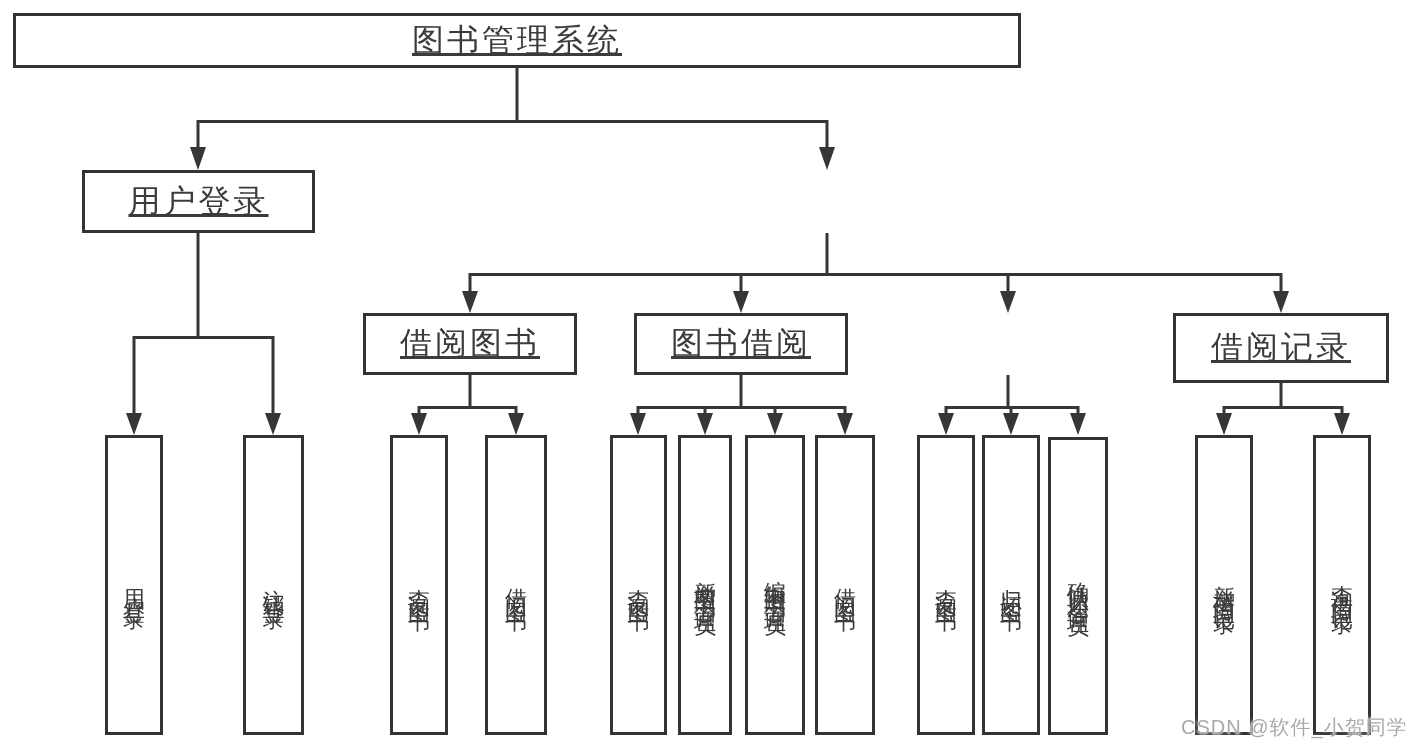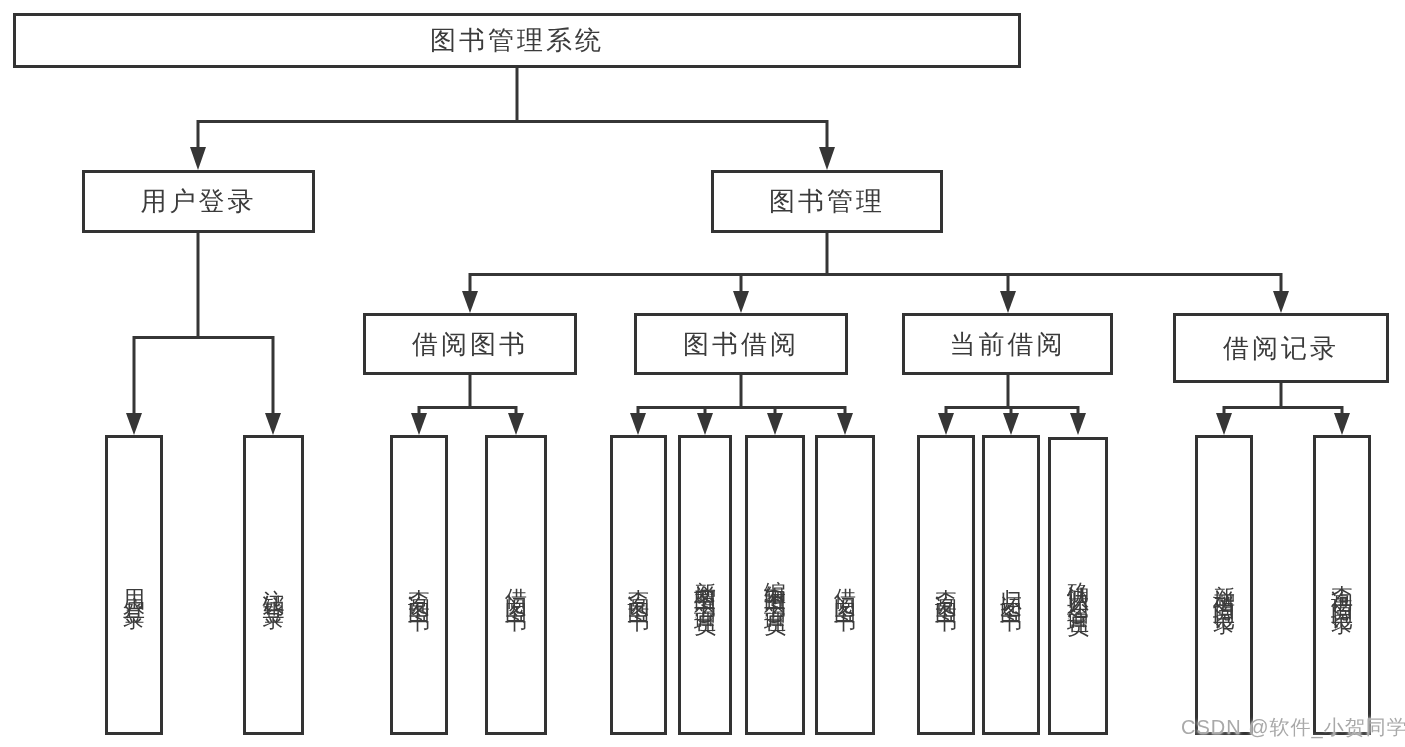--- a/index.html
+++ b/index.html
@@ -15,21 +15,21 @@
   .node {
     position: absolute;
     border: 3px solid #333333;
     background: #ffffff;
     display: flex;
     align-items: center;
     justify-content: center;
     color: #3b3b3b;
     box-sizing: border-box;
   }
-  .hnode { font-size: 26px; letter-spacing: 3px; white-space: nowrap; }
+  .hnode { font-size: 32px; letter-spacing: 3px; white-space: nowrap; text-decoration: underline; }
   .vnode {
     writing-mode: vertical-rl;
     text-orientation: mixed;
     font-size: 22px;
     letter-spacing: 7px;
     line-height: 1;
   }
   .watermark {
     position: absolute;
     left: 1181px;
@@ -105,32 +105,26 @@
     </g>
   </svg>
 
   <div class="node hnode" style="left:13px; top:13px; width:1008px; height:55px;">
     <span>图书管理系统</span>
   </div>
 
   <div class="node hnode" style="left:82px; top:170px; width:233px; height:63px;">
     <span>用户登录</span>
   </div>
-  <div class="node hnode" style="left:711px; top:170px; width:232px; height:63px;">
-    <span>图书管理</span>
-  </div>
 
   <div class="node hnode" style="left:363px; top:313px; width:214px; height:62px;">
     <span>借阅图书</span>
   </div>
   <div class="node hnode" style="left:634px; top:313px; width:214px; height:62px;">
     <span>图书借阅</span>
-  </div>
-  <div class="node hnode" style="left:902px; top:313px; width:211px; height:62px;">
-    <span>当前借阅</span>
   </div>
   <div class="node hnode" style="left:1173px; top:313px; width:216px; height:70px;">
     <span>借阅记录</span>
   </div>
 
   <div class="node vnode" style="left:105px; top:435px; width:58px; height:300px;">
     <span>用户登录</span>
   </div>
   <div class="node vnode" style="left:243px; top:435px; width:61px; height:300px;">
     <span>注销登录</span>

